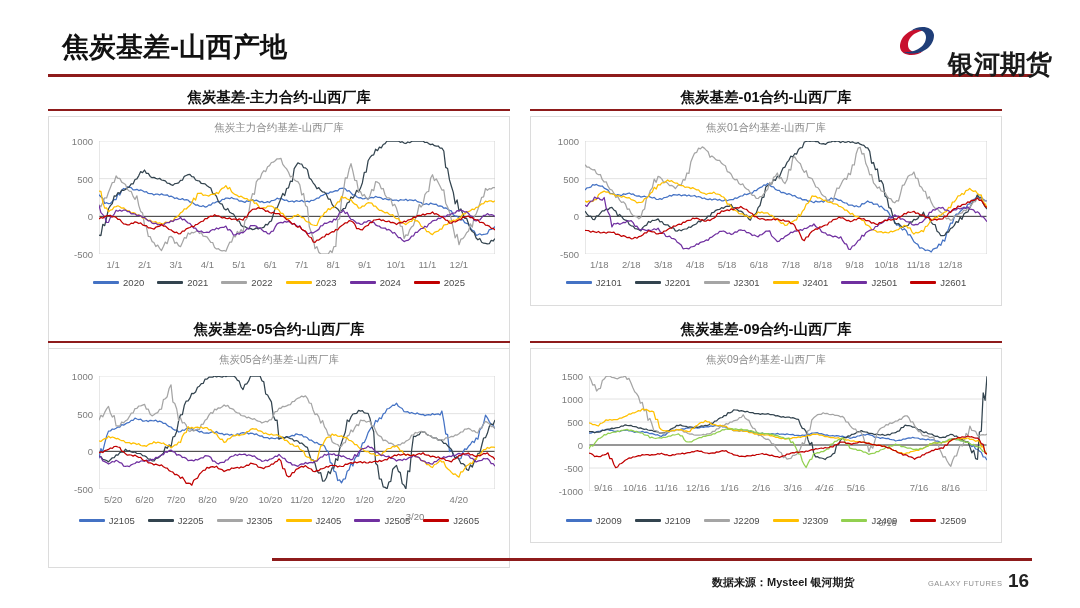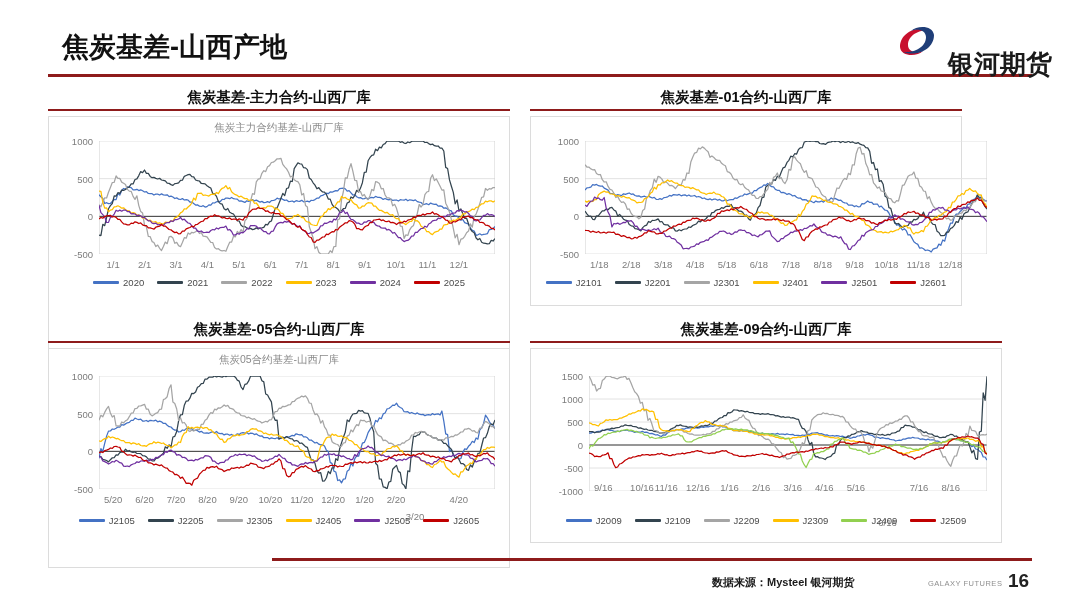--- a/index.html
+++ b/index.html
@@ -162,24 +162,25 @@
             <span>2024</span>
           </div>
           <div class="legend-item">
             <span class="legend-swatch" style="background: rgb(192, 0, 0);"></span>
             <span>2025</span>
           </div>
         </div>
     </div>
   </div>
 
-  <div class="chart-block" id="chart-1" style="left:530px; top:88px; width:432px;">
+  <div class="chart-block" id="chart-1" style="left:530px; top:88px; width:472px;">
     <div class="chart-title">焦炭基差-01合约-山西厂库</div>
     <div class="title-rule"></div>
     <div class="chart-card" style="height:190px;">
+      <div class="plot-caption">焦炭01合约基差-山西厂库</div>
       <div class="plot-area" id="plot-1" style="left:54px; top:24px; right:14px; height:113px;">
           <div class="ytick" style="top: 0px;">1000</div>
           <div class="ytick" style="top: 37.6667px;">500</div>
           <div class="ytick" style="top: 75.3333px;">0</div>
           <div class="ytick" style="top: 113px;">-500</div>
           <svg width="402" height="113" viewBox="0 0 402 113" style="display: block; overflow: hidden;">
             <line x1="0" x2="402" y1="0" y2="0" stroke="#e2e2e2" stroke-width="1"></line>
             <line x1="0" x2="402" y1="37.66666666666667" y2="37.66666666666667" stroke="#e2e2e2" stroke-width="1"></line>
             <line x1="0" x2="402" y1="75.33333333333334" y2="75.33333333333334" stroke="#2f2f2f" stroke-width="1"></line>
             <line x1="0" x2="402" y1="113" y2="113" stroke="#e2e2e2" stroke-width="1"></line>
@@ -297,20 +298,21 @@
             <span>J2605</span>
           </div>
         </div>
     </div>
   </div>
 
   <div class="chart-block" id="chart-3" style="left:530px; top:320px; width:472px;">
     <div class="chart-title">焦炭基差-09合约-山西厂库</div>
     <div class="title-rule"></div>
     <div class="chart-card" style="height:195px;">
+      <div class="plot-caption">焦炭09合约基差-山西厂库</div>
       <div class="plot-area" id="plot-3" style="left:58px; top:27px; right:14px; height:101px;">
           <div class="ytick" style="top: 0px;">1500</div>
           <div class="ytick" style="top: 23px;">1000</div>
           <div class="ytick" style="top: 46px;">500</div>
           <div class="ytick" style="top: 69px;">0</div>
           <div class="ytick" style="top: 92px;">-500</div>
           <div class="ytick" style="top: 115px;">-1000</div>
           <svg width="398" height="115" viewBox="0 0 398 115" style="display: block; overflow: hidden;">
             <line x1="0" x2="398" y1="0" y2="0" stroke="#e2e2e2" stroke-width="1"></line>
             <line x1="0" x2="398" y1="23" y2="23" stroke="#e2e2e2" stroke-width="1"></line>
@@ -321,27 +323,27 @@
             <line x1="0" x2="0" y1="0" y2="115" stroke="#d0d0d0" stroke-width="1"></line>
             <line x1="398" x2="398" y1="0" y2="115" stroke="#d0d0d0" stroke-width="1"></line>
             <path d="M0.0 57.1 L1.9 57.1 L3.8 56.2 L5.7 56.7 L7.6 55.7 L9.5 55.4 L11.4 55.1 L13.3 54.0 L15.2 54.3 L17.1 53.4 L19.0 53.6 L20.9 54.3 L22.9 54.1 L24.8 55.3 L26.7 55.4 L28.6 55.1 L30.5 55.7 L32.4 54.7 L34.3 54.5 L36.2 54.4 L38.1 54.0 L40.0 55.0 L41.9 54.9 L43.8 55.4 L45.7 56.4 L47.6 55.7 L49.5 56.0 L51.4 56.2 L53.3 55.3 L55.2 56.3 L57.1 56.1 L59.0 56.7 L60.9 57.7 L62.8 57.3 L64.7 58.1 L66.7 59.0 L68.6 58.7 L70.5 59.8 L72.4 60.5 L74.3 58.8 L76.2 59.2 L78.1 57.2 L80.0 56.0 L81.9 55.0 L83.8 54.4 L85.7 54.6 L87.6 53.5 L89.5 53.8 L91.4 53.4 L93.3 52.8 L95.2 53.2 L97.1 52.1 L99.0 52.2 L100.9 52.0 L102.8 51.8 L104.7 52.5 L106.6 51.7 L108.5 52.1 L110.4 51.9 L112.4 50.9 L114.3 51.4 L116.2 50.8 L118.1 50.7 L120.0 50.8 L121.9 49.9 L123.8 50.4 L125.7 49.6 L127.6 49.5 L129.5 50.1 L131.4 49.7 L133.3 50.8 L135.2 51.0 L137.1 51.2 L139.0 52.6 L140.9 52.9 L142.8 53.4 L144.7 54.6 L146.6 54.3 L148.5 54.6 L150.4 55.2 L152.3 54.5 L154.2 55.1 L156.2 55.2 L158.1 54.8 L160.0 55.9 L161.9 55.7 L163.8 56.1 L165.7 57.1 L167.6 56.6 L169.5 57.4 L171.4 57.5 L173.3 57.0 L175.2 57.9 L177.1 57.5 L179.0 57.6 L180.9 58.4 L182.8 57.6 L184.7 57.9 L186.6 58.1 L188.5 57.4 L190.4 58.3 L192.3 58.0 L194.2 58.2 L196.1 58.7 L198.0 57.9 L200.0 58.5 L201.9 58.6 L203.8 58.4 L205.7 59.5 L207.6 59.3 L209.5 59.3 L211.4 59.9 L213.3 59.0 L215.2 59.3 L217.1 58.8 L219.0 58.1 L220.9 58.3 L222.8 57.1 L224.7 57.0 L226.6 56.8 L228.5 56.7 L230.4 57.8 L232.3 57.6 L234.2 58.4 L236.1 59.2 L238.0 58.9 L239.9 59.8 L241.8 59.8 L243.8 59.5 L245.7 60.2 L247.6 59.7 L249.5 59.8 L251.4 60.5 L253.3 60.1 L255.2 60.9 L257.1 61.4 L259.0 61.2 L260.9 62.3 L262.8 61.9 L264.7 61.2 L266.6 61.3 L268.5 60.0 L270.4 59.9 L272.3 59.2 L274.2 58.7 L276.1 59.1 L278.0 58.2 L279.9 58.6 L281.8 59.2 L283.7 59.7 L285.6 61.3 L287.6 61.0 L289.5 61.5 L291.4 62.4 L293.3 61.7 L295.2 62.2 L297.1 62.6 L299.0 62.3 L300.9 63.4 L302.8 63.7 L304.7 63.8 L306.6 65.0 L308.5 64.5 L310.4 64.2 L312.3 64.3 L314.2 63.0 L316.1 63.2 L318.0 62.4 L319.9 61.9 L321.8 62.2 L323.7 61.3 L325.6 61.8 L327.5 62.0 L329.4 62.2 L331.3 63.3 L333.3 62.9 L335.2 63.3 L337.1 63.8 L339.0 63.2 L340.9 64.0 L342.8 63.9 L344.7 63.8 L346.6 65.1 L348.5 65.0 L350.4 65.7 L352.3 66.8 L354.2 65.8 L356.1 65.6 L358.0 65.0 L359.9 63.4 L361.8 63.4 L363.7 62.7 L365.6 63.4 L367.5 63.6 L369.4 63.5 L371.3 64.7 L373.2 64.8 L375.1 65.3 L377.1 66.4 L379.0 66.1 L380.9 68.2 L382.8 70.6 L384.7 69.5 L386.6 73.0 L388.5 73.3 L390.4 75.0 L392.3 76.2 L394.2 80.9 L396.1 81.0 L398.0 84.1" fill="none" stroke="#4472C4" stroke-width="1.25" stroke-linejoin="round"></path>
             <path d="M0.0 55.5 L1.9 55.6 L3.8 55.7 L5.7 56.6 L7.6 56.0 L9.5 56.2 L11.4 55.8 L13.3 54.4 L15.2 54.5 L17.1 53.6 L19.0 53.2 L20.9 53.1 L22.9 52.1 L24.8 52.6 L26.7 51.9 L28.6 51.6 L30.5 51.3 L32.4 50.0 L34.3 50.1 L36.2 48.8 L38.1 49.3 L40.0 49.6 L41.9 49.3 L43.8 50.5 L45.7 50.6 L47.6 50.9 L49.5 52.2 L51.4 51.9 L53.3 52.7 L55.2 53.4 L57.1 53.0 L59.0 54.0 L60.9 54.3 L62.8 54.3 L64.7 55.3 L66.7 55.6 L68.6 55.8 L70.5 57.1 L72.4 57.2 L74.3 56.6 L76.2 56.6 L78.1 54.9 L80.0 54.7 L81.9 53.1 L83.8 52.2 L85.7 51.5 L87.6 49.3 L89.5 49.6 L91.4 48.8 L93.3 49.9 L95.2 50.2 L97.1 50.3 L99.0 51.4 L100.9 50.9 L102.8 51.0 L104.7 51.5 L106.6 50.7 L108.5 51.3 L110.4 50.8 L112.4 49.8 L114.3 50.2 L116.2 49.3 L118.1 49.5 L120.0 48.8 L121.9 47.1 L123.8 47.4 L125.7 45.2 L127.6 44.9 L129.5 42.9 L131.4 41.8 L133.3 41.5 L135.2 39.5 L137.1 39.7 L139.0 36.6 L140.9 36.8 L142.8 36.0 L144.7 33.8 L146.6 34.0 L148.5 34.1 L150.4 35.1 L152.3 34.6 L154.2 35.1 L156.2 35.8 L158.1 35.3 L160.0 36.3 L161.9 36.6 L163.8 36.6 L165.7 37.7 L167.6 37.5 L169.5 37.7 L171.4 38.4 L173.3 37.7 L175.2 38.1 L177.1 38.2 L179.0 37.7 L180.9 38.5 L182.8 38.5 L184.7 38.8 L186.6 39.9 L188.5 39.7 L190.4 40.4 L192.3 41.1 L194.2 40.6 L196.1 41.5 L198.0 41.2 L200.0 41.0 L201.9 42.0 L203.8 41.7 L205.7 42.3 L207.6 43.2 L209.5 43.4 L211.4 48.8 L213.3 52.4 L215.2 52.8 L217.1 55.7 L219.0 63.7 L220.9 68.7 L222.8 66.4 L224.7 77.4 L226.6 80.9 L228.5 80.6 L230.4 81.9 L232.3 82.0 L234.2 82.5 L236.1 83.5 L238.0 81.6 L239.9 81.0 L241.8 80.4 L243.8 77.9 L245.7 77.2 L247.6 68.8 L249.5 68.6 L251.4 64.2 L253.3 62.3 L255.2 61.5 L257.1 61.8 L259.0 59.9 L260.9 60.1 L262.8 58.3 L264.7 58.1 L266.6 57.3 L268.5 55.7 L270.4 55.7 L272.3 54.6 L274.2 55.6 L276.1 55.9 L278.0 56.1 L279.9 57.4 L281.8 57.4 L283.7 57.7 L285.6 58.6 L287.6 58.1 L289.5 58.7 L291.4 59.0 L293.3 58.4 L295.2 59.3 L297.1 59.1 L299.0 58.4 L300.9 58.9 L302.8 57.1 L304.7 57.0 L306.6 56.7 L308.5 55.3 L310.4 54.8 L312.3 51.7 L314.2 51.5 L316.1 49.2 L318.0 49.6 L319.9 49.6 L321.8 50.0 L323.7 51.2 L325.6 51.2 L327.5 52.3 L329.4 53.9 L331.3 53.8 L333.3 55.5 L335.2 56.6 L337.1 55.9 L339.0 57.6 L340.9 58.0 L342.8 58.1 L344.7 59.6 L346.6 60.3 L348.5 60.2 L350.4 61.6 L352.3 61.7 L354.2 61.2 L356.1 61.4 L358.0 59.8 L359.9 59.3 L361.8 58.3 L363.7 58.6 L365.6 60.4 L367.5 60.0 L369.4 61.9 L371.3 63.5 L373.2 63.6 L375.1 64.8 L377.1 66.0 L379.0 65.9 L380.9 70.9 L382.8 76.8 L384.7 74.2 L386.6 82.6 L388.5 83.3 L390.4 56.0 L392.3 55.2 L394.2 16.9 L396.1 24.4 L398.0 0.4" fill="none" stroke="#33444F" stroke-width="1.25" stroke-linejoin="round"></path>
             <path d="M0.0 0.0 L1.9 3.7 L3.8 9.1 L5.7 8.7 L7.6 15.0 L9.5 12.9 L11.4 12.3 L13.3 4.6 L15.2 3.1 L17.1 0.4 L19.0 0.1 L20.9 0.1 L22.9 1.5 L24.8 1.7 L26.7 2.4 L28.6 2.8 L30.5 1.6 L32.4 1.2 L34.3 0.9 L36.2 0.0 L38.1 3.4 L40.0 2.4 L41.9 6.8 L43.8 11.6 L45.7 15.7 L47.6 17.6 L49.5 20.7 L51.4 27.2 L53.3 26.3 L55.2 34.8 L57.1 33.5 L59.0 44.3 L60.9 42.4 L62.8 47.8 L64.7 54.3 L66.7 54.5 L68.6 55.3 L70.5 56.9 L72.4 57.2 L74.3 56.9 L76.2 57.1 L78.1 55.8 L80.0 55.9 L81.9 55.0 L83.8 54.4 L85.7 54.6 L87.6 53.5 L89.5 53.8 L91.4 53.9 L93.3 54.5 L95.2 56.2 L97.1 56.2 L99.0 57.5 L100.9 58.2 L102.8 57.9 L104.7 58.8 L106.6 59.2 L108.5 59.1 L110.4 59.2 L112.4 59.0 L114.3 58.3 L116.2 59.0 L118.1 57.9 L120.0 57.9 L121.9 57.3 L123.8 55.3 L125.7 55.4 L127.6 52.8 L129.5 52.7 L131.4 50.8 L133.3 49.4 L135.2 49.5 L137.1 47.6 L139.0 48.1 L140.9 46.2 L142.8 46.2 L144.7 44.8 L146.6 44.3 L148.5 43.8 L150.4 41.6 L152.3 41.5 L154.2 38.8 L156.2 42.3 L158.1 43.6 L160.0 44.4 L161.9 49.1 L163.8 52.1 L165.7 52.5 L167.6 56.1 L169.5 59.7 L171.4 58.9 L173.3 60.4 L175.2 62.3 L177.1 63.4 L179.0 63.1 L180.9 64.5 L182.8 67.9 L184.7 67.9 L186.6 71.2 L188.5 73.5 L190.4 75.8 L192.3 76.7 L194.2 81.6 L196.1 80.6 L198.0 83.1 L200.0 82.6 L201.9 82.4 L203.8 79.3 L205.7 79.3 L207.6 78.4 L209.5 76.3 L211.4 72.7 L213.3 66.7 L215.2 68.5 L217.1 60.9 L219.0 54.5 L220.9 54.0 L222.8 44.0 L224.7 41.8 L226.6 40.3 L228.5 38.7 L230.4 38.3 L232.3 38.3 L234.2 36.8 L236.1 37.7 L238.0 37.4 L239.9 38.3 L241.8 38.6 L243.8 38.3 L245.7 39.3 L247.6 39.4 L249.5 39.6 L251.4 40.8 L253.3 40.3 L255.2 42.0 L257.1 46.0 L259.0 46.1 L260.9 49.4 L262.8 51.7 L264.7 53.1 L266.6 53.0 L268.5 56.7 L270.4 55.8 L272.3 56.8 L274.2 60.5 L276.1 67.2 L278.0 67.0 L279.9 75.7 L281.8 70.1 L283.7 72.2 L285.6 65.8 L287.6 58.9 L289.5 54.8 L291.4 52.5 L293.3 51.5 L295.2 50.9 L297.1 48.6 L299.0 49.0 L300.9 46.9 L302.8 47.4 L304.7 46.4 L306.6 45.1 L308.5 45.0 L310.4 43.2 L312.3 43.3 L314.2 40.9 L316.1 39.9 L318.0 39.8 L319.9 41.8 L321.8 46.0 L323.7 45.8 L325.6 49.6 L327.5 52.6 L329.4 55.5 L331.3 55.5 L333.3 59.2 L335.2 59.8 L337.1 59.6 L339.0 60.2 L340.9 61.7 L342.8 61.2 L344.7 61.3 L346.6 67.2 L348.5 67.3 L350.4 72.4 L352.3 76.5 L354.2 81.2 L356.1 80.6 L358.0 84.8 L359.9 88.0 L361.8 90.3 L363.7 84.2 L365.6 80.1 L367.5 80.0 L369.4 73.6 L371.3 68.4 L373.2 70.0 L375.1 66.1 L377.1 57.4 L379.0 59.5 L380.9 50.1 L382.8 54.5 L384.7 54.6 L386.6 55.3 L388.5 59.5 L390.4 59.5 L392.3 58.8 L394.2 58.6 L396.1 59.0 L398.0 58.2" fill="none" stroke="#A5A5A5" stroke-width="1.25" stroke-linejoin="round"></path>
             <path d="M0.0 46.9 L1.9 47.3 L3.8 48.7 L5.7 48.5 L7.6 49.3 L9.5 50.0 L11.4 47.4 L13.3 47.0 L15.2 45.7 L17.1 43.8 L19.0 44.3 L20.9 43.5 L22.9 44.2 L24.8 43.6 L26.7 43.5 L28.6 43.5 L30.5 42.2 L32.4 42.2 L34.3 41.1 L36.2 40.4 L38.1 39.6 L40.0 37.9 L41.9 38.1 L43.8 36.8 L45.7 36.8 L47.6 35.8 L49.5 34.6 L51.4 35.0 L53.3 32.8 L55.2 33.9 L57.1 33.4 L59.0 34.4 L60.9 35.6 L62.8 35.2 L64.7 35.9 L66.7 43.5 L68.6 43.3 L70.5 51.8 L72.4 53.7 L74.3 54.7 L76.2 54.9 L78.1 54.7 L80.0 55.6 L81.9 55.0 L83.8 54.4 L85.7 54.6 L87.6 53.5 L89.5 53.8 L91.4 53.7 L93.3 54.0 L95.2 55.2 L97.1 54.9 L99.0 55.6 L100.9 55.7 L102.8 52.6 L104.7 52.4 L106.6 50.1 L108.5 49.2 L110.4 47.4 L112.4 46.3 L114.3 46.6 L116.2 44.6 L118.1 45.8 L120.0 45.8 L121.9 47.6 L123.8 48.8 L125.7 48.5 L127.6 49.4 L129.5 49.8 L131.4 49.2 L133.3 50.1 L135.2 50.1 L137.1 50.3 L139.0 52.1 L140.9 52.4 L142.8 53.4 L144.7 54.6 L146.6 54.3 L148.5 54.6 L150.4 55.2 L152.3 54.5 L154.2 55.1 L156.2 55.5 L158.1 55.3 L160.0 56.5 L161.9 56.5 L163.8 57.0 L165.7 58.1 L167.6 57.8 L169.5 58.5 L171.4 58.9 L173.3 58.4 L175.2 59.1 L177.1 59.0 L179.0 58.8 L180.9 59.8 L182.8 59.7 L184.7 60.3 L186.6 61.3 L188.5 61.2 L190.4 62.1 L192.3 62.7 L194.2 62.2 L196.1 63.1 L198.0 62.8 L200.0 62.4 L201.9 62.7 L203.8 61.6 L205.7 61.6 L207.6 61.7 L209.5 60.9 L211.4 61.5 L213.3 60.7 L215.2 60.5 L217.1 60.3 L219.0 59.4 L220.9 59.7 L222.8 58.6 L224.7 58.2 L226.6 58.3 L228.5 58.0 L230.4 59.2 L232.3 59.1 L234.2 59.6 L236.1 60.7 L238.0 60.5 L239.9 61.2 L241.8 61.7 L243.8 61.3 L245.7 62.0 L247.6 62.0 L249.5 61.7 L251.4 62.7 L253.3 62.6 L255.2 63.0 L257.1 64.1 L259.0 63.8 L260.9 64.8 L262.8 65.2 L264.7 64.8 L266.6 65.8 L268.5 65.5 L270.4 65.6 L272.3 66.4 L274.2 66.0 L276.1 66.6 L278.0 67.4 L279.9 67.1 L281.8 68.2 L283.7 68.6 L285.6 68.5 L287.6 69.5 L289.5 69.1 L291.4 69.4 L293.3 70.4 L295.2 70.0 L297.1 71.1 L299.0 71.9 L300.9 71.9 L302.8 73.5 L304.7 74.3 L306.6 74.6 L308.5 76.0 L310.4 76.5 L312.3 76.6 L314.2 77.9 L316.1 77.5 L318.0 76.9 L319.9 77.0 L321.8 75.6 L323.7 75.3 L325.6 74.8 L327.5 74.2 L329.4 74.4 L331.3 73.0 L333.3 72.9 L335.2 71.7 L337.1 70.7 L339.0 70.2 L340.9 67.9 L342.8 67.8 L344.7 66.7 L346.6 67.0 L348.5 66.9 L350.4 66.3 L352.3 67.0 L354.2 66.0 L356.1 66.0 L358.0 65.7 L359.9 64.5 L361.8 64.8 L363.7 63.6 L365.6 63.5 L367.5 63.4 L369.4 62.5 L371.3 63.2 L373.2 62.4 L375.1 62.6 L377.1 62.7 L379.0 61.8 L380.9 63.4 L382.8 63.1 L384.7 63.9 L386.6 65.3 L388.5 64.7 L390.4 65.2 L392.3 70.8 L394.2 70.7 L396.1 76.0 L398.0 78.1" fill="none" stroke="#FFC000" stroke-width="1.25" stroke-linejoin="round"></path>
             <path d="M0.0 72.7 L1.9 69.3 L3.8 70.2 L5.7 67.4 L7.6 64.8 L9.5 62.5 L11.4 62.1 L13.3 60.8 L15.2 58.7 L17.1 58.9 L19.0 57.2 L20.9 57.5 L22.9 56.5 L24.8 56.1 L26.7 56.2 L28.6 55.1 L30.5 55.5 L32.4 54.4 L34.3 54.2 L36.2 53.8 L38.1 53.4 L40.0 54.4 L41.9 54.1 L43.8 54.6 L45.7 55.6 L47.6 55.4 L49.5 56.5 L51.4 57.0 L53.3 56.9 L55.2 58.9 L57.1 59.2 L59.0 59.4 L60.9 61.8 L62.8 61.2 L64.7 62.0 L66.7 62.5 L68.6 62.0 L70.5 61.7 L72.4 62.2 L74.3 61.2 L76.2 61.5 L78.1 60.9 L80.0 60.0 L81.9 60.1 L83.8 58.8 L85.7 59.0 L87.6 58.5 L89.5 57.9 L91.4 59.8 L93.3 59.8 L95.2 63.6 L97.1 65.6 L99.0 66.0 L100.9 65.8 L102.8 65.8 L104.7 64.1 L106.6 63.5 L108.5 62.5 L110.4 61.6 L112.4 61.7 L114.3 60.3 L116.2 60.4 L118.1 59.6 L120.0 59.3 L121.9 59.2 L123.8 57.9 L125.7 57.9 L127.6 56.5 L129.5 55.9 L131.4 55.3 L133.3 53.7 L135.2 53.9 L137.1 53.0 L139.0 53.4 L140.9 53.3 L142.8 52.6 L144.7 53.3 L146.6 52.8 L148.5 53.4 L150.4 53.7 L152.3 53.1 L154.2 53.9 L156.2 53.8 L158.1 53.8 L160.0 54.9 L161.9 54.6 L163.8 55.3 L165.7 56.4 L167.6 56.1 L169.5 57.2 L171.4 57.3 L173.3 57.0 L175.2 57.9 L177.1 57.5 L179.0 57.6 L180.9 58.4 L182.8 58.1 L184.7 58.8 L186.6 59.6 L188.5 59.4 L190.4 60.7 L192.3 61.2 L194.2 61.4 L196.1 62.7 L198.0 62.4 L200.0 62.2 L201.9 66.6 L203.8 65.9 L205.7 69.4 L207.6 73.2 L209.5 78.0 L211.4 78.1 L213.3 85.0 L215.2 88.7 L217.1 91.5 L219.0 87.4 L220.9 83.7 L222.8 83.1 L224.7 77.3 L226.6 77.5 L228.5 76.6 L230.4 76.8 L232.3 75.5 L234.2 75.6 L236.1 74.4 L238.0 73.1 L239.9 72.8 L241.8 68.2 L243.8 67.9 L245.7 65.3 L247.6 65.2 L249.5 63.5 L251.4 63.3 L253.3 61.6 L255.2 63.9 L257.1 68.1 L259.0 68.1 L260.9 72.2 L262.8 72.6 L264.7 73.1 L266.6 73.1 L268.5 74.4 L270.4 74.1 L272.3 74.5 L274.2 76.0 L276.1 76.0 L278.0 77.1 L279.9 78.4 L281.8 77.7 L283.7 77.4 L285.6 77.2 L287.6 75.6 L289.5 75.7 L291.4 73.9 L293.3 73.5 L295.2 72.8 L297.1 71.3 L299.0 71.5 L300.9 69.7 L302.8 70.1 L304.7 69.3 L306.6 68.1 L308.5 69.0 L310.4 68.9 L312.3 70.7 L314.2 70.5 L316.1 71.1 L318.0 72.0 L319.9 72.0 L321.8 72.2 L323.7 73.3 L325.6 73.3 L327.5 73.2 L329.4 73.5 L331.3 72.4 L333.3 72.7 L335.2 71.7 L337.1 70.7 L339.0 70.2 L340.9 67.9 L342.8 67.8 L344.7 66.7 L346.6 67.0 L348.5 66.9 L350.4 66.3 L352.3 67.0 L354.2 65.8 L356.1 65.6 L358.0 65.0 L359.9 63.4 L361.8 63.4 L363.7 62.7 L365.6 63.4 L367.5 63.6 L369.4 63.5 L371.3 64.7 L373.2 64.8 L375.1 65.3 L377.1 66.4 L379.0 66.1 L380.9 67.5 L382.8 69.0 L384.7 68.3 L386.6 70.5 L388.5 70.7 L390.4 71.0 L392.3 73.4 L394.2 75.5 L396.1 75.8 L398.0 78.1" fill="none" stroke="#92D050" stroke-width="1.25" stroke-linejoin="round"></path>
             <path d="M0.0 77.0 L1.9 77.5 L3.8 78.6 L5.7 80.6 L7.6 80.2 L9.5 80.7 L11.4 80.7 L13.3 79.2 L15.2 78.8 L17.1 78.3 L19.0 76.8 L20.9 82.7 L22.9 82.7 L24.8 88.2 L26.7 91.7 L28.6 91.0 L30.5 88.0 L32.4 87.5 L34.3 86.0 L36.2 84.2 L38.1 83.3 L40.0 81.9 L41.9 82.2 L43.8 80.9 L45.7 81.0 L47.6 80.3 L49.5 79.7 L51.4 79.9 L53.3 78.6 L55.2 79.0 L57.1 78.7 L59.0 78.6 L60.9 79.3 L62.8 78.7 L64.7 78.8 L66.7 78.7 L68.6 77.7 L70.5 78.2 L72.4 77.2 L74.3 78.2 L76.2 78.9 L78.1 78.7 L80.0 79.7 L81.9 79.6 L83.8 78.6 L85.7 79.0 L87.6 78.0 L89.5 77.9 L91.4 78.0 L93.3 77.2 L95.2 77.8 L97.1 77.1 L99.0 76.7 L100.9 76.7 L102.8 75.7 L104.7 75.9 L106.6 75.0 L108.5 74.6 L110.4 75.3 L112.4 75.2 L114.3 76.5 L116.2 76.8 L118.1 77.0 L120.0 77.7 L121.9 77.1 L123.8 76.9 L125.7 77.1 L127.6 75.9 L129.5 76.1 L131.4 75.3 L133.3 74.7 L135.2 75.1 L137.1 74.7 L139.0 76.3 L140.9 77.0 L142.8 77.5 L144.7 78.9 L146.6 79.2 L148.5 79.4 L150.4 80.5 L152.3 80.1 L154.2 80.3 L156.2 80.6 L158.1 79.6 L160.0 79.8 L161.9 79.8 L163.8 79.1 L165.7 79.5 L167.6 78.5 L169.5 78.3 L171.4 78.0 L173.3 77.5 L175.2 78.5 L177.1 78.1 L179.0 78.8 L180.9 79.6 L182.8 79.1 L184.7 80.1 L186.6 80.6 L188.5 80.6 L190.4 81.5 L192.3 80.6 L194.2 79.8 L196.1 79.7 L198.0 78.1 L200.0 78.2 L201.9 77.1 L203.8 76.7 L205.7 76.8 L207.6 75.8 L209.5 76.5 L211.4 75.9 L213.3 75.7 L215.2 76.1 L217.1 75.0 L219.0 75.3 L220.9 74.4 L222.8 73.7 L224.7 73.9 L226.6 72.7 L228.5 73.0 L230.4 72.5 L232.3 72.0 L234.2 72.5 L236.1 71.5 L238.0 72.0 L239.9 71.5 L241.8 70.7 L243.8 71.0 L245.7 69.0 L247.6 68.7 L249.5 67.6 L251.4 66.0 L253.3 66.2 L255.2 66.0 L257.1 67.3 L259.0 67.2 L260.9 67.6 L262.8 68.4 L264.7 67.3 L266.6 67.2 L268.5 66.9 L270.4 65.7 L272.3 66.4 L274.2 66.0 L276.1 66.6 L278.0 67.4 L279.9 67.1 L281.8 68.2 L283.7 68.6 L285.6 68.5 L287.6 69.5 L289.5 69.1 L291.4 69.4 L293.3 70.4 L295.2 70.0 L297.1 71.1 L299.0 71.9 L300.9 71.9 L302.8 73.5 L304.7 74.3 L306.6 74.6 L308.5 76.5 L310.4 77.2 L312.3 77.3 L314.2 79.2 L316.1 78.6 L318.0 79.2 L319.9 80.7 L321.8 80.8 L323.7 81.6 L325.6 83.3 L327.5 81.8 L329.4 81.1 L331.3 81.2 L333.3 78.9 L335.2 78.8 L337.1 77.1 L339.0 76.7 L340.9 75.9 L342.8 74.4 L344.7 74.6 L346.6 73.1 L348.5 73.4 L350.4 72.7 L352.3 71.9 L354.2 72.3 L356.1 69.0 L358.0 69.3 L359.9 66.1 L361.8 64.8 L363.7 63.3 L365.6 62.9 L367.5 62.5 L369.4 61.3 L371.3 61.8 L373.2 60.8 L375.1 61.1 L377.1 60.9 L379.0 60.0 L380.9 61.0 L382.8 60.7 L384.7 61.6 L386.6 62.2 L388.5 62.0 L390.4 63.7 L392.3 67.7 L394.2 68.4 L396.1 76.9 L398.0 78.1" fill="none" stroke="#C00000" stroke-width="1.25" stroke-linejoin="round"></path>
           </svg>
           <div class="xtick" style="left: 14.2143px;">9/16</div>
-          <div class="xtick" style="left: 53px;">10/16</div>
+          <div class="xtick" style="left: 46px;">10/16</div>
           <div class="xtick" style="left: 77.3889px;">11/16</div>
           <div class="xtick" style="left: 108.976px;">12/16</div>
           <div class="xtick" style="left: 140.563px;">1/16</div>
           <div class="xtick" style="left: 172.151px;">2/16</div>
           <div class="xtick" style="left: 203.738px;">3/16</div>
-          <div class="xtick" style="left: 235.325px;">4/16</div>
+          <div class="xtick" style="left: 235.325px; font-style: italic;">4/16</div>
           <div class="xtick" style="left: 266.913px;">5/16</div>
           <div class="xtick" style="left: 298.5px; margin-top: 40px;">6/16</div>
           <div class="xtick" style="left: 330.087px;">7/16</div>
           <div class="xtick" style="left: 361.675px;">8/16</div>
         </div>
       <div class="legend" id="legend-3" style="top:166px;">
           <div class="legend-item">
             <span class="legend-swatch" style="background: rgb(68, 114, 196);"></span>
             <span>J2009</span>
           </div>

